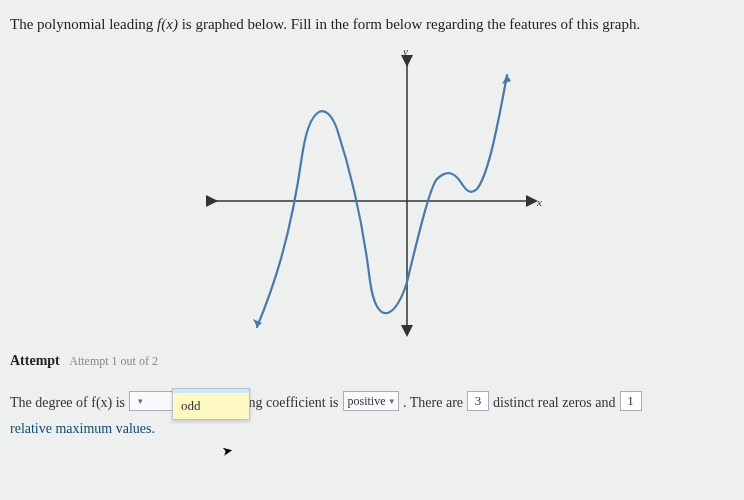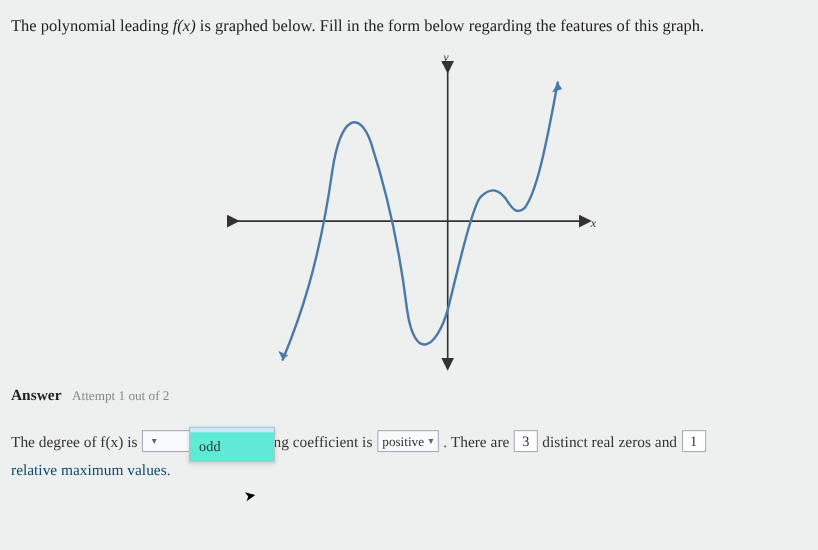--- a/index.html
+++ b/index.html
@@ -48,21 +48,21 @@
       margin-top: 10px;
       font-size: 14px;
       color: #0c4a6e;
     }
     .dropdown-open {
       position: absolute;
       left: 172px;
       top: 388px;
       width: 78px;
       border: 1px solid #b8c2cc;
-      background: #5eead4;
+      background: #fef9c3;
       font-size: 13px;
       box-shadow: 0 2px 4px rgba(0,0,0,0.15);
       z-index: 10;
     }
     .dropdown-open .hdr {
       background: #cde6f8;
       height: 4px;
     }
     .dropdown-open .opt {
       padding: 5px 8px;
@@ -122,21 +122,21 @@
     <text x="221" y="14" font-size="11" font-style="italic" fill="#333">y</text>
 
     <path d="M 75,286 C 90,250 108,200 120,115 C 128,62 145,60 155,88 C 168,128 180,175 188,240 C 195,290 215,275 225,241 C 235,200 248,145 255,138 C 265,128 272,132 278,140 C 283,148 288,155 295,148 C 305,135 313,100 325,34" stroke="#4a7aa8" stroke-width="2.2" fill="none" stroke-linecap="round"></path>
 
     <path d="M 75,286 L 71,278 L 80,282 Z" fill="#4a7aa8"></path>
     <path d="M 325,34 L 320,43 L 329,40 Z" fill="#4a7aa8"></path>
   </svg>
 </div>
 
 <div class="answer-row">
-  <span class="answer-label">Answer</span>
+  <span class="answer-label">Attempt</span>
   <span class="attempt">Attempt 1 out of 2</span>
 </div>
 
 <div class="dropdown-open">
   <div class="hdr"></div>
   <div class="opt">odd</div>
 </div>
 
 <div class="fill-line">
   <span>The degree of f(x) is</span>

